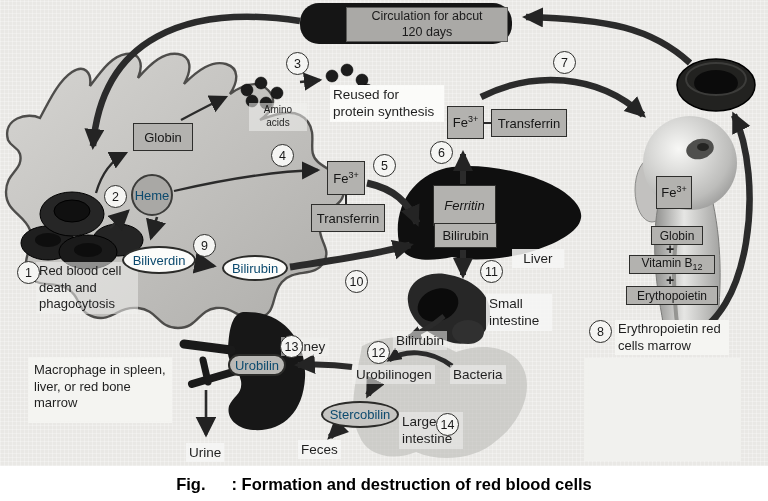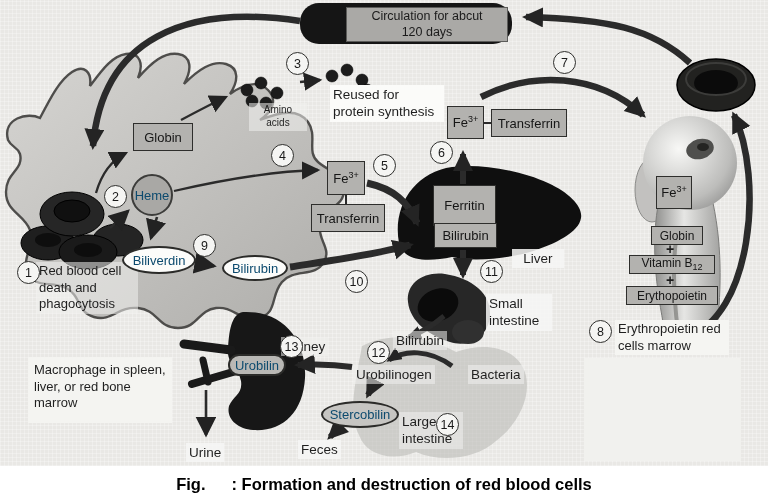--- a/index.html
+++ b/index.html
@@ -207,21 +207,21 @@
       </div>
     <div class="gbox z5" style="left:311px;top:204px;width:74px;height:28px;">
         <span>Transferrin</span>
       </div>
     <div class="gbox z5" style="left:447px;top:106px;width:37px;height:33px;">
       <span><span>Fe</span><sup>3+</sup></span>
       </div>
     <div class="gbox z5" style="left:491px;top:109px;width:76px;height:28px;">
         <span>Transferrin</span>
       </div>
-    <div class="gbox z5" style="left:433px;top:185px;width:63px;height:41px;">
+    <div class="gbox z5" style="left:433px;top:185px;width:63px;height:41px;font-style:italic;">
         <span>Ferritin</span>
       </div>
     <div class="gbox z5" style="left:434px;top:223px;width:63px;height:25px;">
         <span>Bilirubin</span>
       </div>
     <div class="gbox z5" style="left:656px;top:176px;width:36px;height:33px;">
       <span><span>Fe</span><sup>3+</sup></span>
       </div>
     <div class="gbox small z5" style="left:651px;top:226px;width:52px;height:19px;">
         <span>Globin</span>
@@ -268,21 +268,21 @@
 
     <div class="lbl clear" style="left:249px;top:103px;width:52px;text-align:center;font-size:10px;">Amino acids</div>
     <div class="lbl" style="left:330px;top:85px;width:108px;background:#fbfbf9;">Reused for protein synthesis</div>
     <div class="lbl clear" style="left:36px;top:262px;width:96px;font-size:13px;">Red blood cell death and phagocytosis</div>
     <div class="lbl" style="left:28px;top:357px;width:132px;height:56px;background:#f4f4f1;padding:5px 6px;font-size:13px;">Macrophage in spleen, liver, or red bone marrow</div>
     <div class="lbl" style="left:512px;top:249px;width:46px;text-align:center;">Liver</div>
     <div class="lbl" style="left:486px;top:294px;width:60px;">Small intestine</div>
     <div class="lbl clear" style="left:281px;top:317px;margin-top:20px;">Kidney</div>
     <div class="lbl clear" style="left:393px;top:331px;">Bilirubin</div>
     <div class="lbl clear" style="left:353px;top:365px;z-index:5;">Urobilinogen</div>
-    <div class="lbl clear" style="left:468px;top:365px;z-index:5;text-align:right;">Bacteria</div>
+    <div class="lbl clear" style="left:450px;top:365px;z-index:5;text-align:right;">Bacteria</div>
     <div class="lbl" style="left:186px;top:443px;">Urine</div>
     <div class="lbl" style="left:298px;top:440px;">Feces</div>
     <div class="lbl clear" style="left:399px;top:412px;width:58px;">Large intestine</div>
     <div class="lbl" style="left:615px;top:320px;width:108px;font-size:13px;background:#f5f5f2;">Erythropoietin red cells marrow</div>
   </div>
 
   <div class="caption">
     <span>Fig.</span>
     <span class="gap"></span>
     <span>: Formation and destruction of red blood cells</span>

